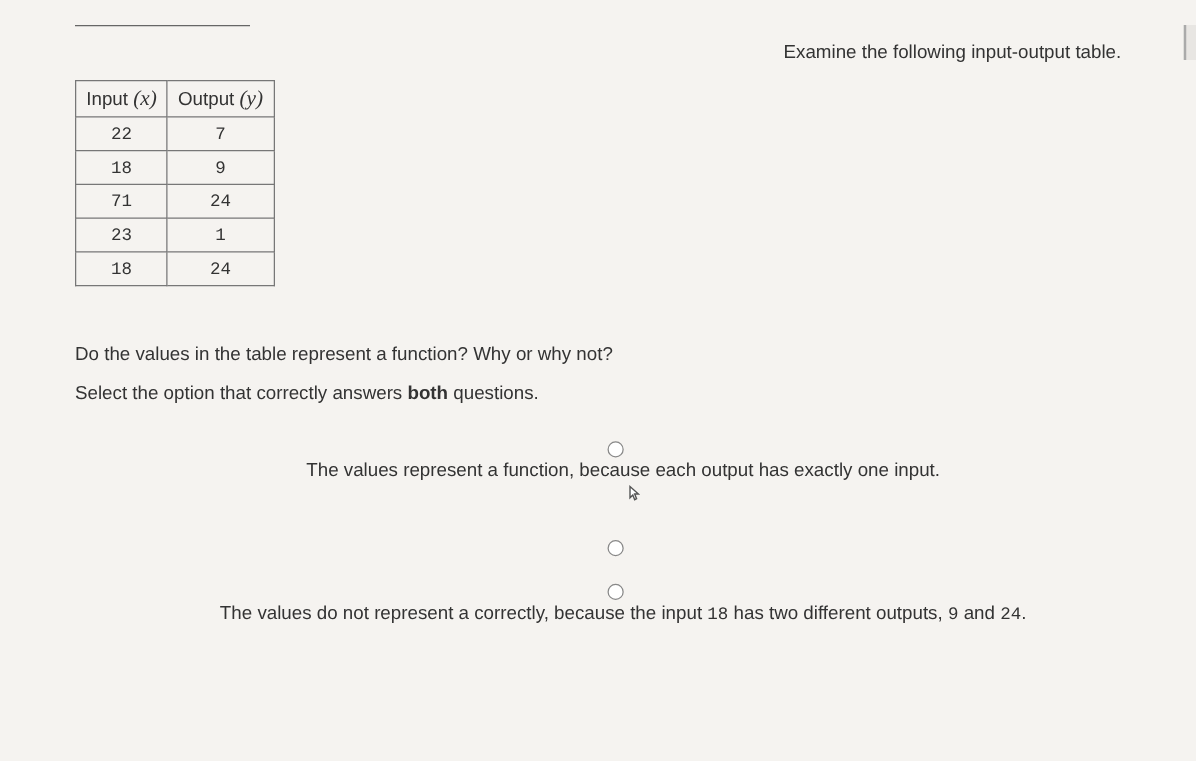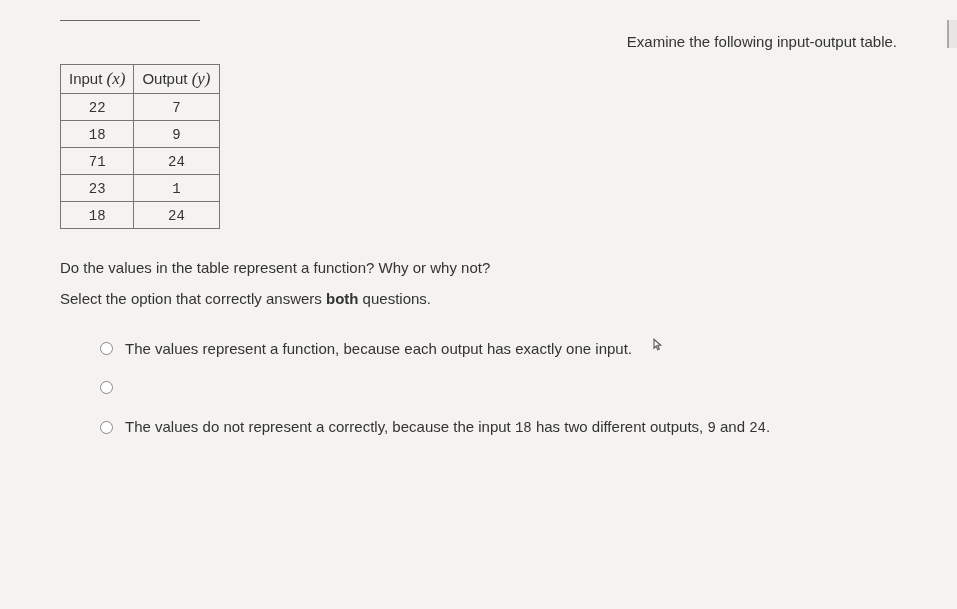--- a/index.html
+++ b/index.html
@@ -22,21 +22,21 @@
       margin-bottom: 12px;
     }
     .instruction {
       font-size: 15px;
       color: #333;
       margin-bottom: 14px;
       text-align: right;
     }
     .io-table {
       border-collapse: collapse;
-      margin-bottom: 30px;
+      margin-bottom: 46px;
     }
     .io-table th, .io-table td {
       border: 1px solid #777;
       padding: 4px 8px;
       text-align: center;
       font-size: 15px;
       min-width: 70px;
     }
     .io-table th {
       font-weight: normal;
@@ -67,20 +67,21 @@
     }
     .options {
       margin-left: 40px;
     }
     .option-row {
       display: flex;
       align-items: center;
       margin-bottom: 22px;
       font-size: 15px;
       color: #333;
+      flex-direction: column;
     }
     .radio {
       width: 13px;
       height: 13px;
       border-radius: 50%;
       border: 1.5px solid #888;
       margin-right: 12px;
       flex-shrink: 0;
       background: #fff;
     }

